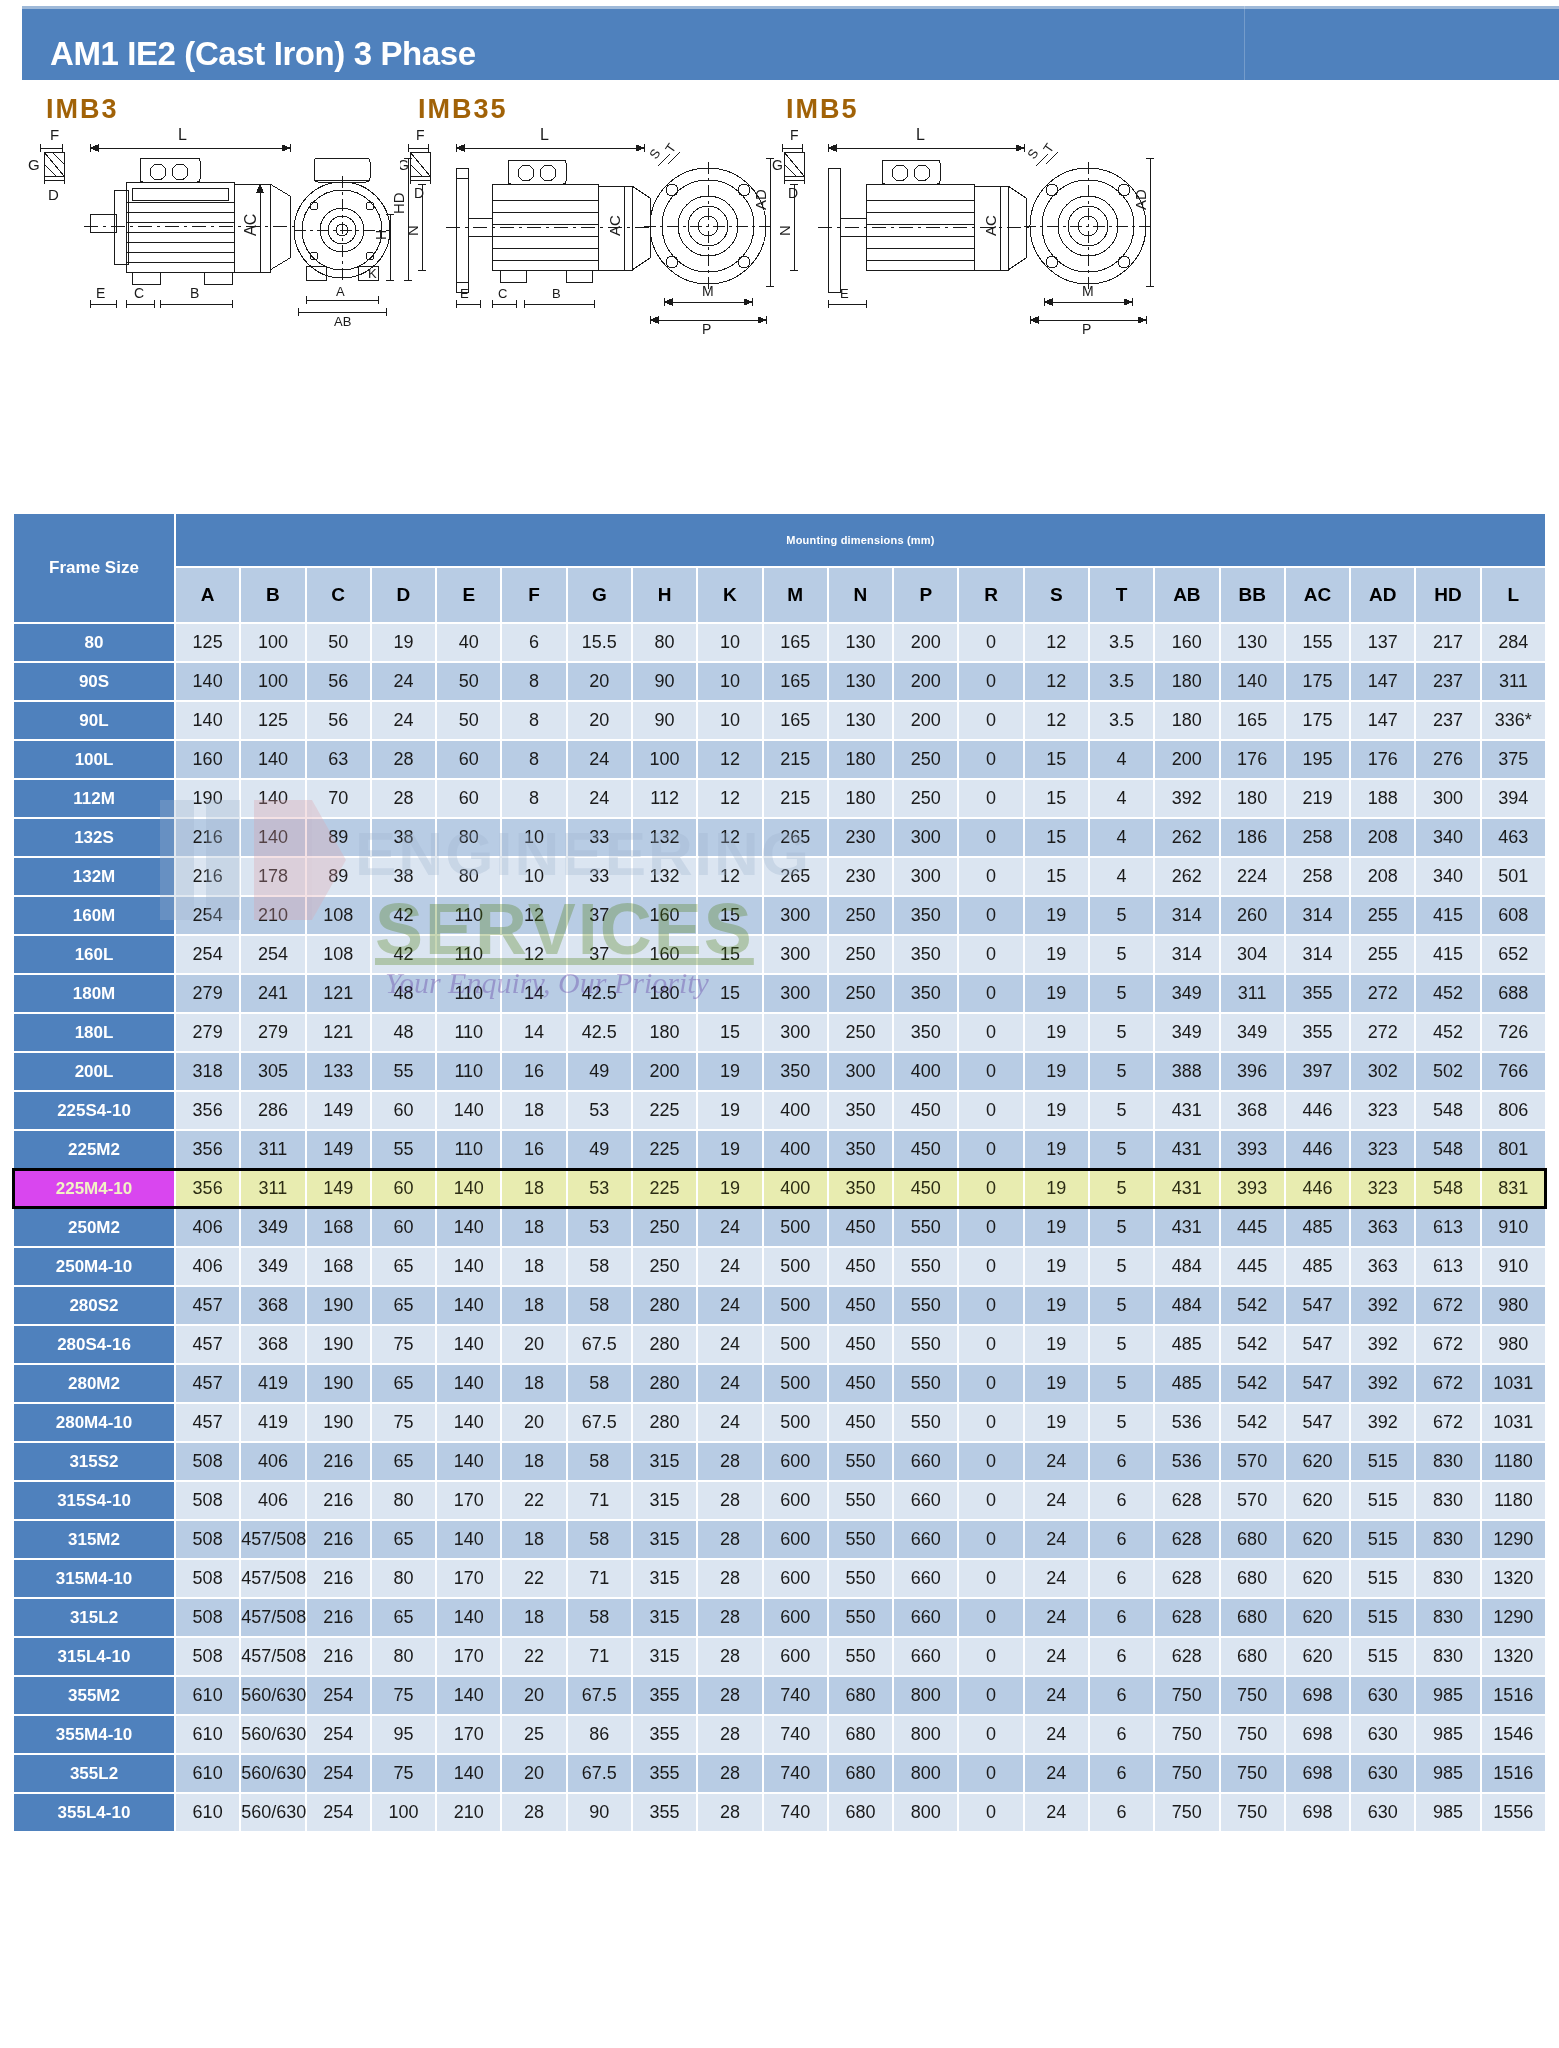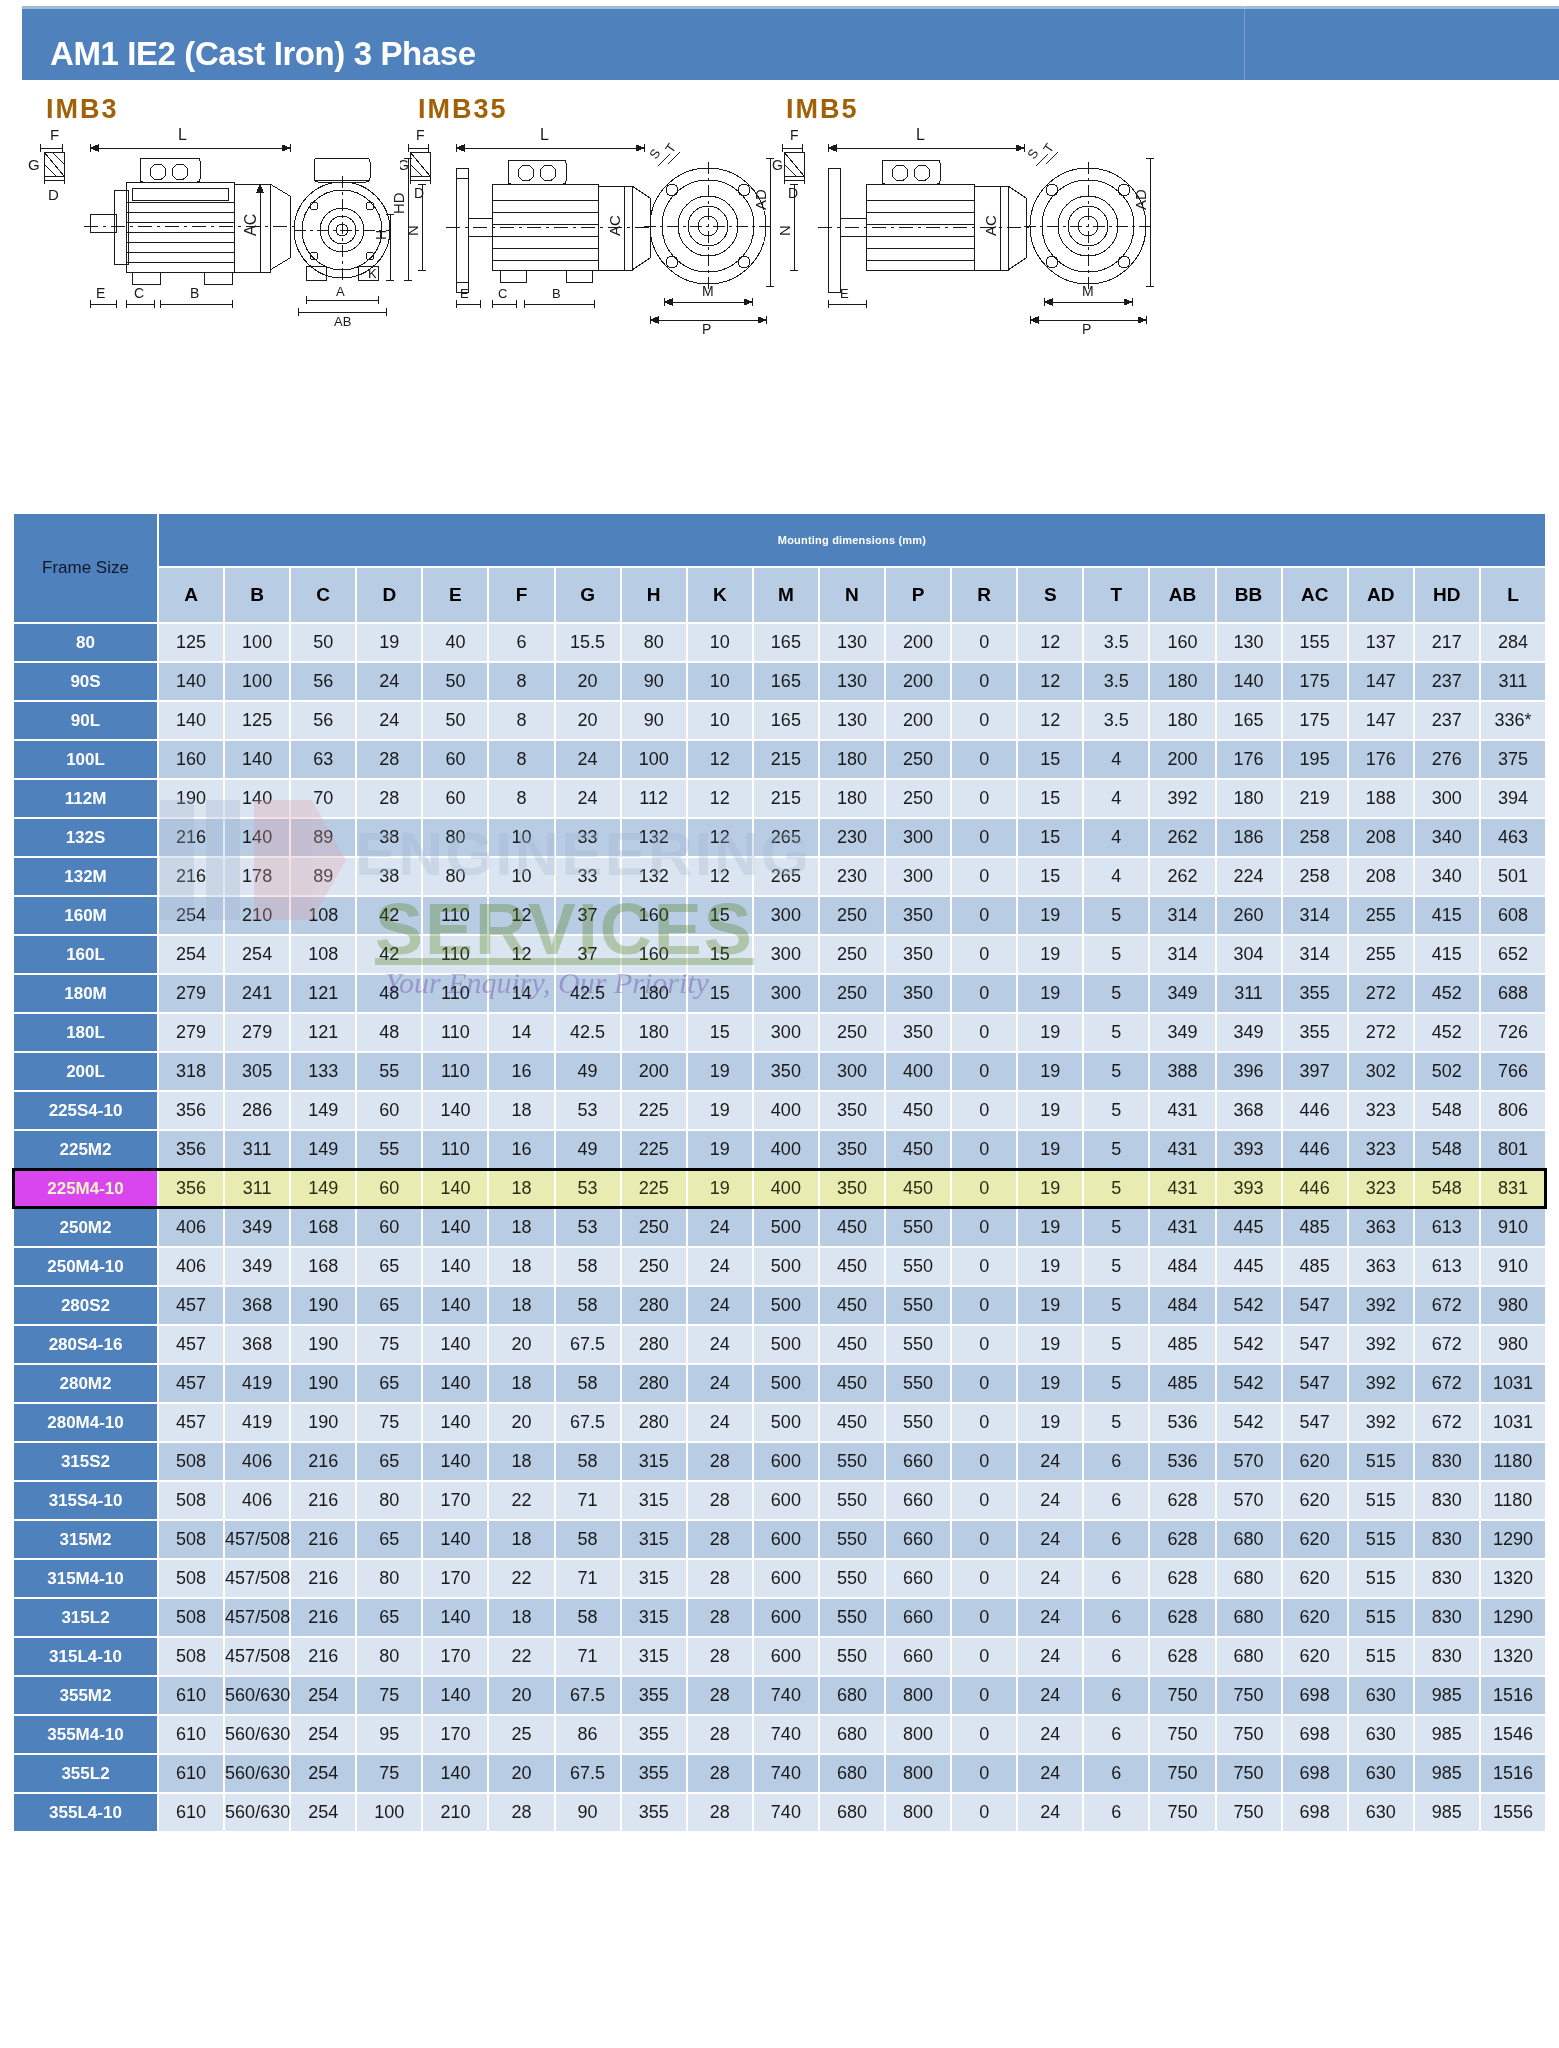--- a/index.html
+++ b/index.html
@@ -73,25 +73,25 @@
   }
   table.dims th, table.dims td {
     padding: 0;
     text-align: center;
     vertical-align: middle;
     font-family: "Liberation Sans", sans-serif;
   }
   
   th.corner {
     background: #4f81bd;
-    color: #0f172a;
+    color: #ffffff;
     font-size: 17px;
-    font-weight: normal;
+    font-weight: bold;
     height: 108px;
-    width: 143px;
+    width: 160px;
   }
   th.groupheader {
     background: #4f81bd;
     color: #ffffff;
     font-size: 11px;
     font-weight: bold;
     height: 52px;
     letter-spacing: 0.2px;
   }
   th.colhead {

